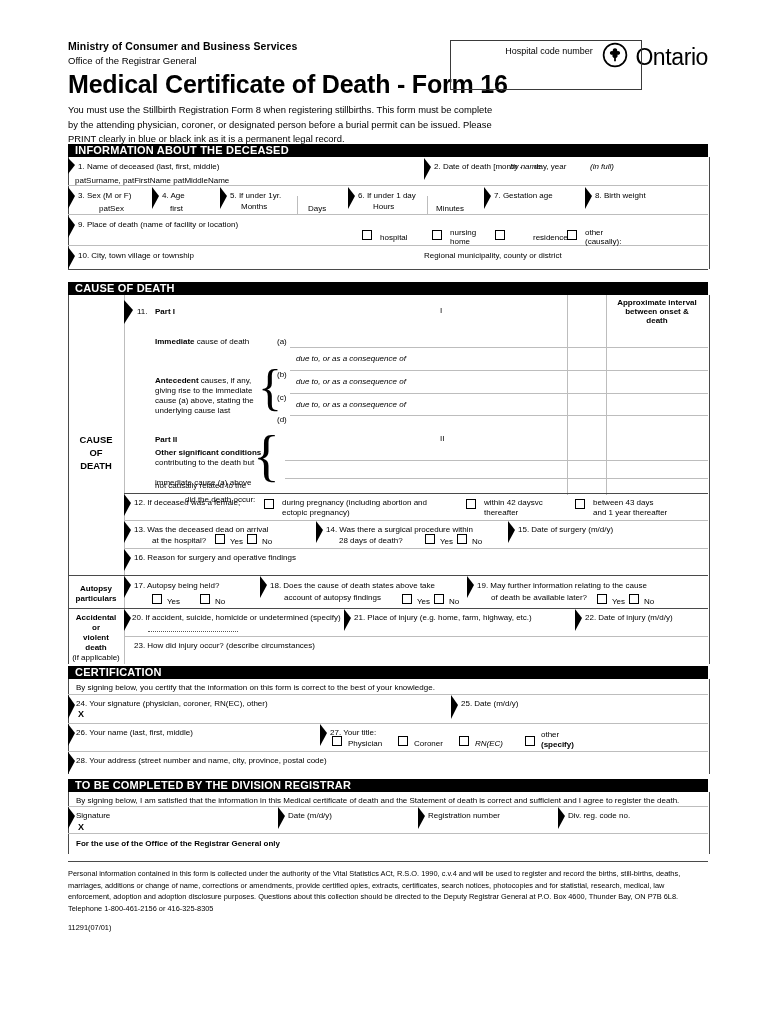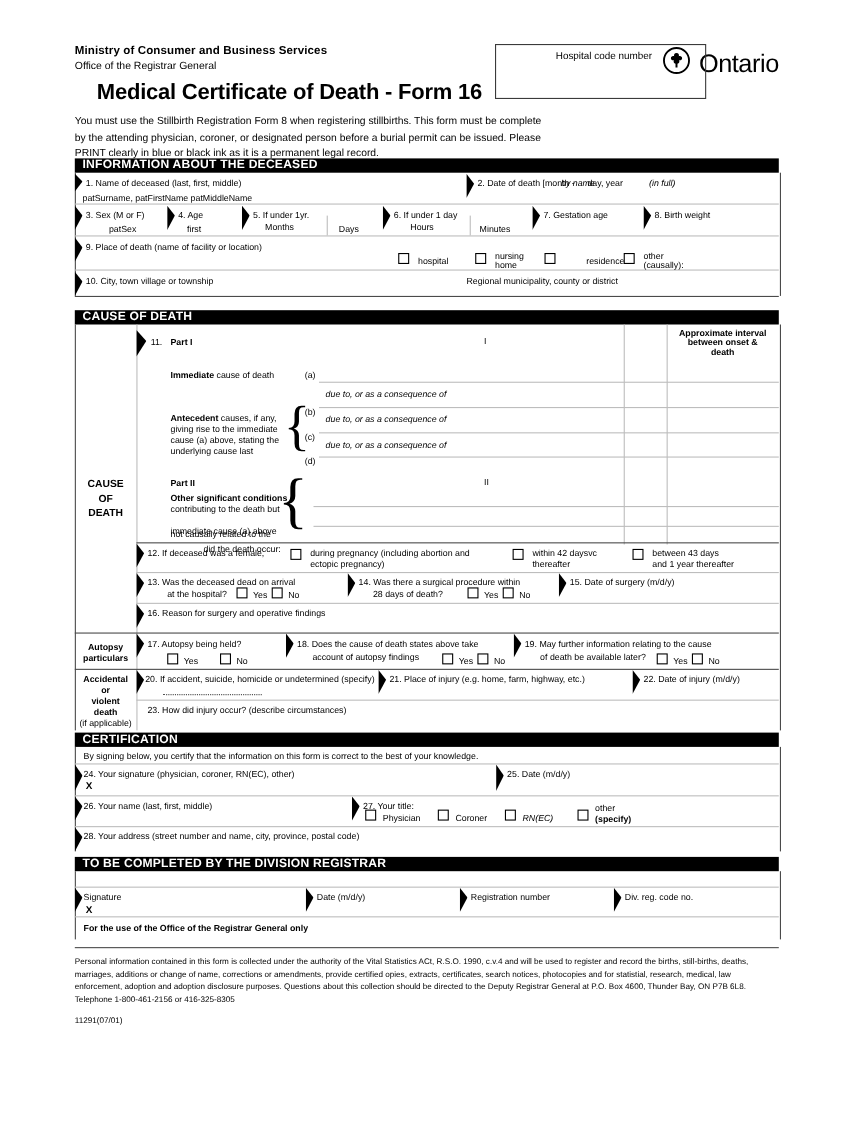--- a/index.html
+++ b/index.html
@@ -8,21 +8,21 @@
     font-family:"Liberation Sans", sans-serif;
     color:#000;
     -webkit-font-smoothing:antialiased;
   }
   .page{position:relative;width:768px;height:1021px;}
 
   
   .hdr{position:absolute;left:68px;top:40px;width:640px;}
   .hdr-ministry{font-size:10.5px;font-weight:bold;letter-spacing:.1px;line-height:13px;}
   .hdr-office{font-size:9.5px;line-height:13px;margin-top:1px;}
-  .hdr-title{font-size:20px;font-weight:bold;letter-spacing:-.2px;margin-top:5px;line-height:24px;margin-left:20px;}
+  .hdr-title{font-size:25px;font-weight:bold;letter-spacing:-.2px;margin-top:5px;line-height:24px;}
   .hdr-note{font-size:9.4px;line-height:14.6px;margin-top:7px;width:430px;}
 
   .ontario{position:absolute;right:0;top:2px;display:flex;align-items:center;gap:7px;}
   .ont-word{font-size:23px;letter-spacing:-.4px;}
   .hosp-box{position:absolute;left:450px;top:40px;width:190px;height:48px;border:1px solid #3a3a3a;}
   .hosp-box span{display:block;font-size:9px;padding:5px 0 0 6px;text-align:center;}
 
   
   .band{position:absolute;left:68px;width:640px;height:13px;background:#000;color:#fff;
         font-size:11px;font-weight:bold;letter-spacing:.2px;line-height:13px;padding-left:7px;
@@ -435,20 +435,21 @@
     <svg width="7" height="26" viewBox="0 0 7 26">
         <path d="M0 0 L7 9 L0 22 Z" fill="#000"></path>
       </svg>
   </div>
   <div class="lbl" style="left:76px;top:755px;">28. Your address (street number and name, city, province, postal code)</div>
 
   <div class="band" style="top:779px;">TO BE COMPLETED BY THE DIVISION REGISTRAR</div>
 
   <div class="frame" style="left:68px;top:792px;width:640px;height:62px;"></div>
 
+  <div class="lbl" style="left:76px;top:795px;">By signing below, I am satisfied that the information in this Medical certificate of death and the Statement of death is correct and sufficient and I agree to register the death.</div>
   <div class="hl" style="left:68px;top:806px;width:640px;"></div>
 
   <div class="flag" style="left:68px;top:807px;">
     <svg width="7" height="26" viewBox="0 0 7 26">
         <path d="M0 0 L7 9 L0 22 Z" fill="#000"></path>
       </svg>
   </div>
   <div class="lbl" style="left:76px;top:810px;">Signature</div>
   <div class="xsig" style="left:78px;top:822px;">X</div>
 

